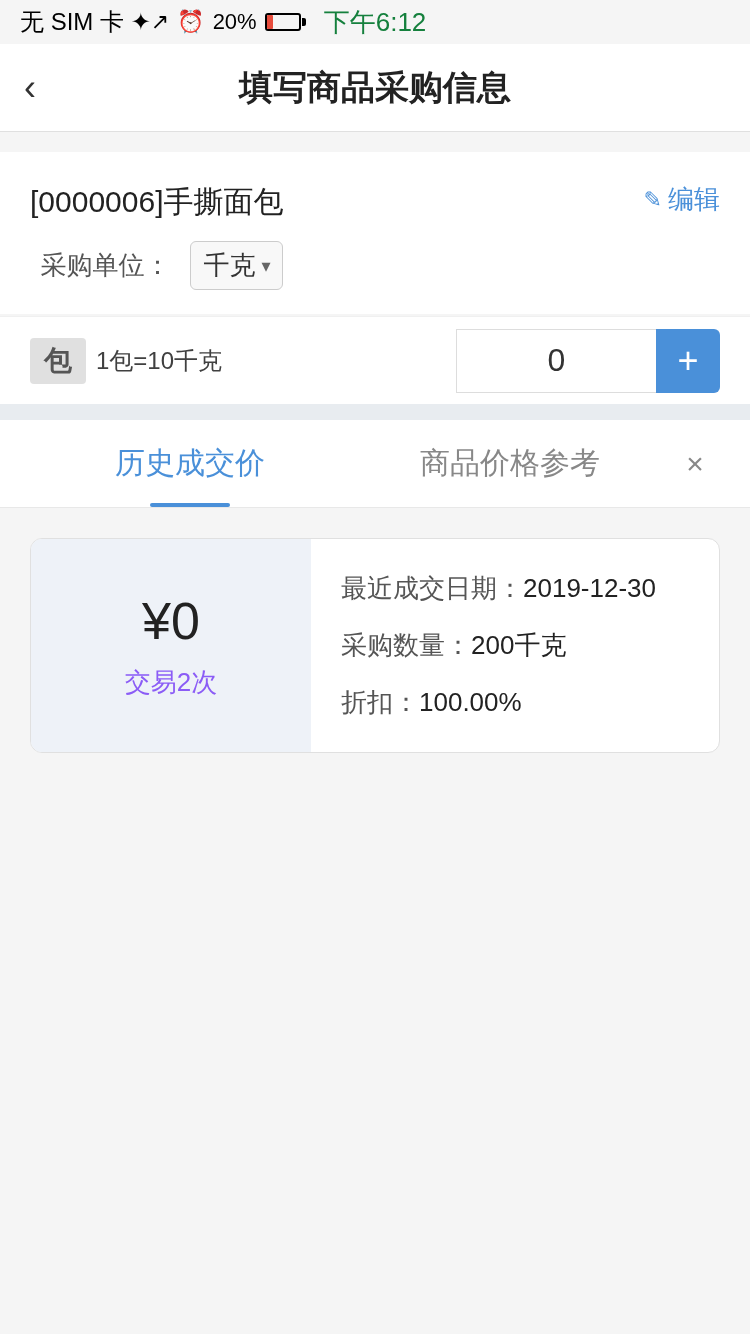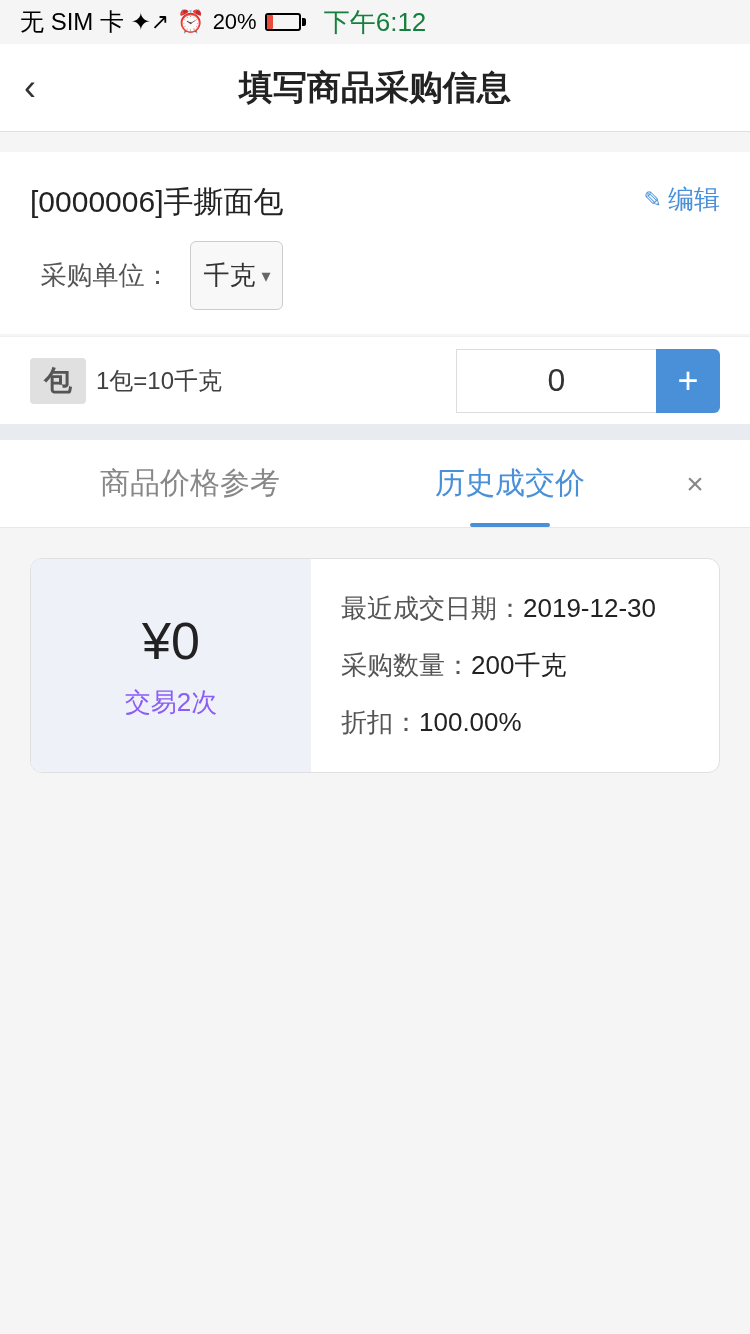--- a/index.html
+++ b/index.html
@@ -147,21 +147,21 @@
       align-items: center;
       gap: 20px;
       font-size: 26px;
       color: #555;
     }
     .unit-selector {
       display: inline-flex;
       align-items: center;
       border: 1px solid #ccc;
       border-radius: 6px;
-      padding: 16px 12px;
+      padding: 6px 12px;
       gap: 6px;
       background: #f8f8f8;
       cursor: pointer;
     }
     .unit-selector-text {
       font-size: 26px;
       color: #333;
     }
     .unit-selector-arrow {
       font-size: 18px;
@@ -428,25 +428,25 @@
   <div class="quantity-control">
     <div class="qty-input-box">0</div>
     <div class="qty-plus-btn">+</div>
   </div>
 </div>
 
 <div class="section-divider"></div>
 
 <div class="tabs-row">
   <div class="tab-item">
-    <span class="tab-label">商品价格参考</span>
-  </div>
-  <div class="tab-item">
     <span class="tab-label active">历史成交价</span>
     <div class="tab-underline"></div>
+  </div>
+  <div class="tab-item">
+    <span class="tab-label">商品价格参考</span>
   </div>
   <div class="tab-close">×</div>
 </div>
 
 <div class="history-content">
   <div class="price-card">
 
     <div class="price-card-left">
       <div class="price-amount">¥0</div>
       <div class="price-trades">交易2次</div>

